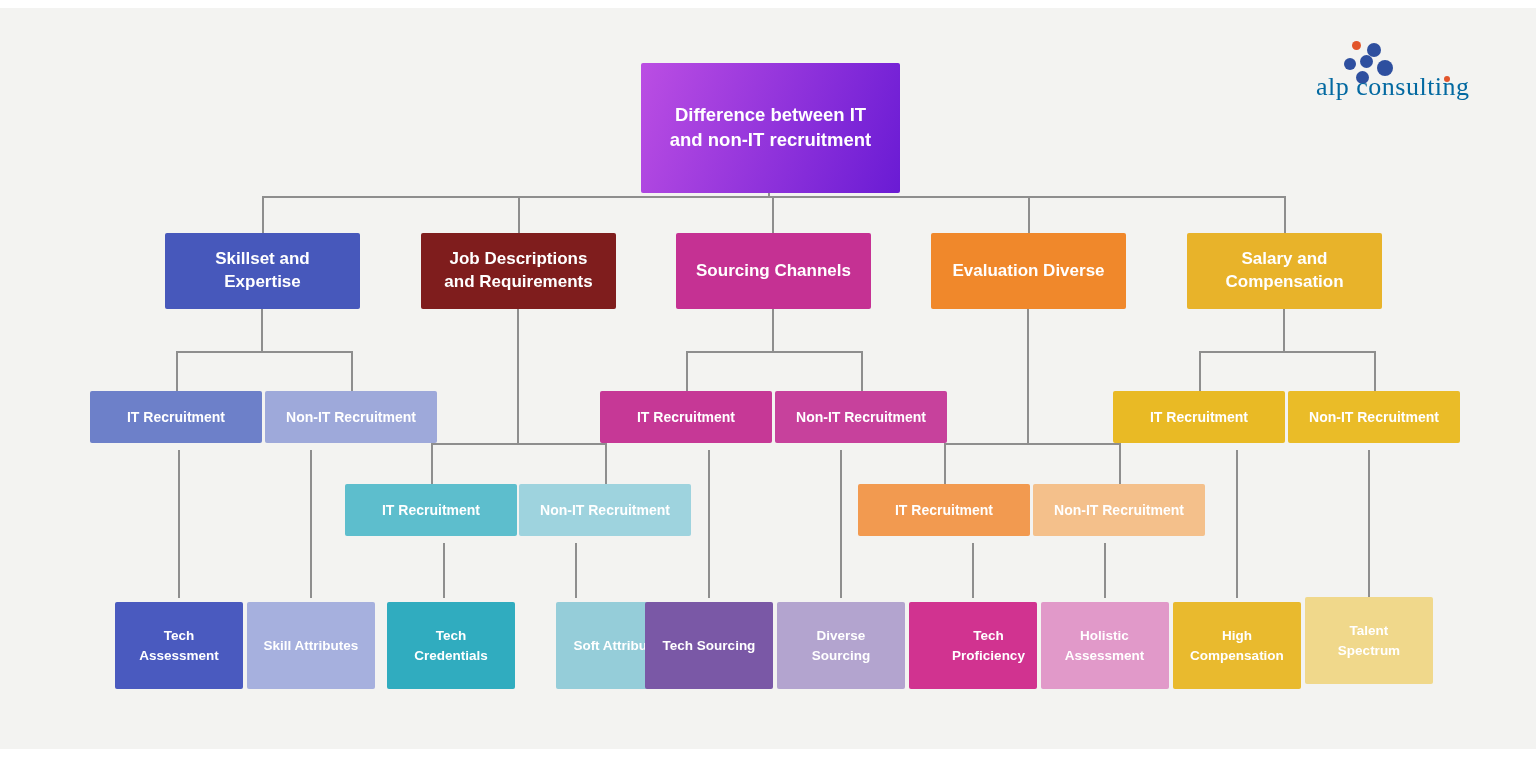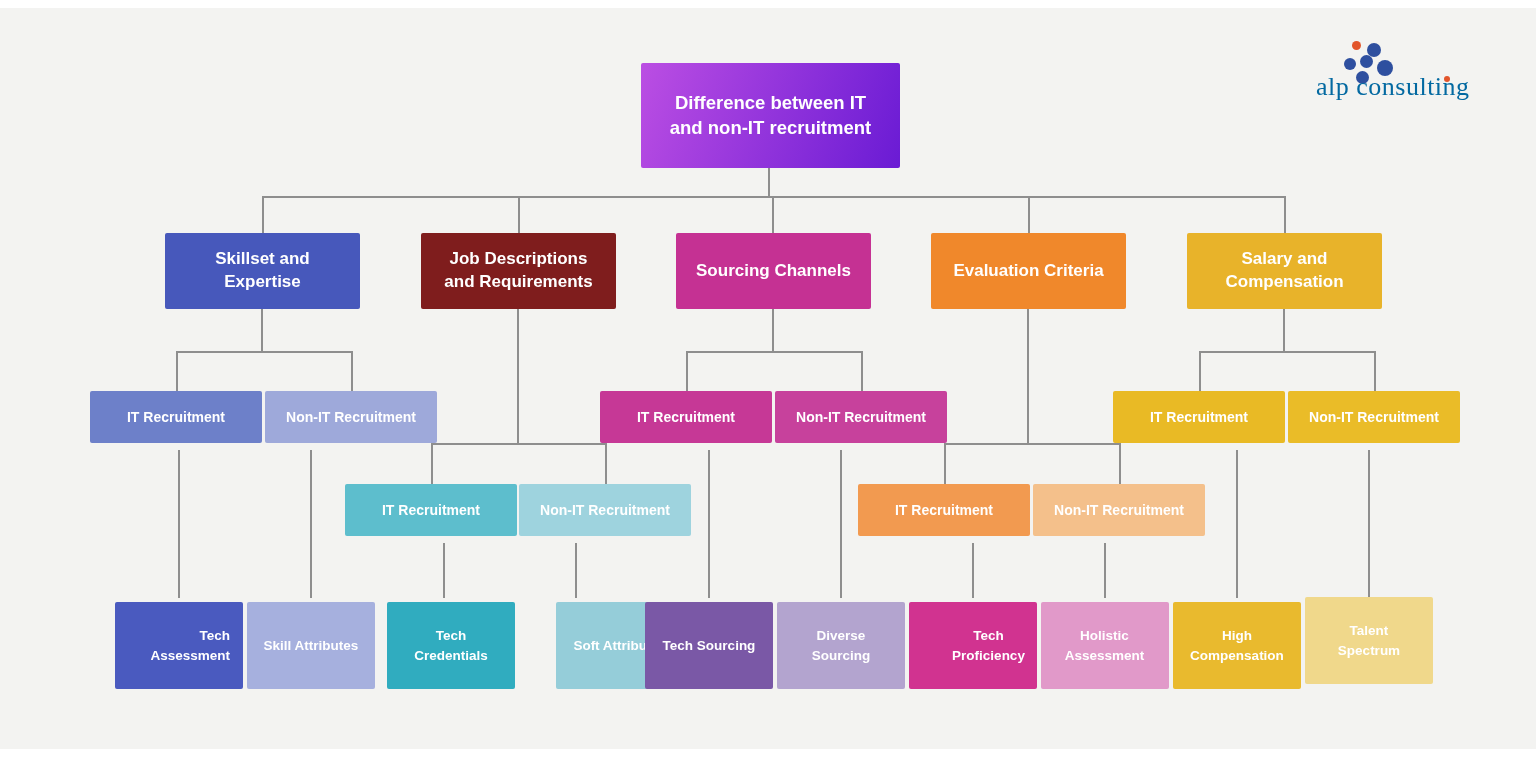--- a/index.html
+++ b/index.html
@@ -1,21 +1,21 @@
 <!DOCTYPE html>
 <html><head>
 <meta charset="utf-8">
 <style>
   html,body{margin:0;padding:0;}
   body{font-family:"Liberation Sans","DejaVu Sans",sans-serif;}
   #canvas{position:relative;width:1536px;height:761px;background:#f3f3f1;overflow:hidden;}
   .strip{position:absolute;left:0;width:1536px;}
   .node{position:absolute;display:flex;align-items:center;justify-content:center;
         text-align:center;color:#fff;font-weight:bold;border-radius:2px;box-sizing:border-box;}
-  .root{width:259px;height:105px;font-size:18.5px;line-height:1.35;padding:0 20px;}
+  .root{width:259px;height:130px;font-size:18.5px;line-height:1.35;padding:0 20px;}
   .lvl2{width:195px;height:76px;font-size:17px;line-height:1.35;padding:0 14px;}
   .lvl3{width:172px;height:52px;font-size:14px;padding:0 2px;}
   .leaf{width:128px;height:87px;font-size:13.5px;line-height:1.45;padding:0 13px;}
   .ln{position:absolute;display:block;}
   .logo-text{position:absolute;left:1316px;top:72px;width:200px;
              font-family:"Liberation Serif","DejaVu Serif",serif;font-size:26px;letter-spacing:0.5px;}
   .dot{position:absolute;border-radius:50%;}
 </style>
 </head>
 <body>
@@ -78,35 +78,35 @@
   <i class="ln" style="left: 972px; top: 543px; width: 2px; height: 55px; background-color: rgb(142, 142, 142);"></i>
   <i class="ln" style="left: 1104px; top: 543px; width: 2px; height: 55px; background-color: rgb(142, 142, 142);"></i>
   <i class="ln" style="left: 1236px; top: 450px; width: 2px; height: 148px; background-color: rgb(142, 142, 142);"></i>
   <i class="ln" style="left: 1368px; top: 450px; width: 2px; height: 148px; background-color: rgb(142, 142, 142);"></i>
 
   <div class="node root" style="left: 641px; top: 63px; background: linear-gradient(110deg, rgb(187, 78, 227), rgb(106, 27, 212));">Difference between IT and non-IT recruitment</div>
 
   <div class="node lvl2" style="left: 165px; top: 233px; background-color: rgb(71, 88, 187);">Skillset and Expertise</div>
   <div class="node lvl2" style="left: 421px; top: 233px; background-color: #7f1d1d;">Job Descriptions and Requirements</div>
   <div class="node lvl2" style="left: 676px; top: 233px; background-color: rgb(197, 49, 147);">Sourcing Channels</div>
-  <div class="node lvl2" style="left: 931px; top: 233px; background-color: rgb(240, 136, 43);">Evaluation Criteria</div>
+  <div class="node lvl2" style="left: 931px; top: 233px; background-color: rgb(240, 136, 43);">Evaluation Diverse</div>
   <div class="node lvl2" style="left: 1187px; top: 233px; background-color: rgb(232, 179, 42);">Salary and Compensation</div>
 
   <div class="node lvl3" style="left: 90px; top: 391px; background-color: rgb(109, 128, 201);">IT Recruitment</div>
   <div class="node lvl3" style="left: 265px; top: 391px; background-color: rgb(158, 169, 218);">Non-IT Recruitment</div>
   <div class="node lvl3" style="left: 345px; top: 484px; background-color: rgb(93, 190, 205);">IT Recruitment</div>
   <div class="node lvl3" style="left: 519px; top: 484px; background-color: rgb(158, 211, 222);">Non-IT Recruitment</div>
   <div class="node lvl3" style="left: 600px; top: 391px; background-color: rgb(198, 56, 150);">IT Recruitment</div>
   <div class="node lvl3" style="left: 775px; top: 391px; background-color: rgb(199, 65, 156);">Non-IT Recruitment</div>
   <div class="node lvl3" style="left: 858px; top: 484px; background-color: rgb(242, 154, 80);">IT Recruitment</div>
   <div class="node lvl3" style="left: 1033px; top: 484px; background-color: rgb(244, 192, 139);">Non-IT Recruitment</div>
   <div class="node lvl3" style="left: 1113px; top: 391px; background-color: rgb(233, 186, 37);">IT Recruitment</div>
   <div class="node lvl3" style="left: 1288px; top: 391px; background-color: rgb(234, 188, 40);">Non-IT Recruitment</div>
 
-  <div class="node leaf" style="left: 115px; top: 602px; background-color: rgb(74, 90, 191); text-align: right;">Tech Assessment</div>
+  <div class="node leaf" style="left: 115px; top: 602px; background-color: rgb(74, 90, 191);">Tech Assessment</div>
   <div class="node leaf" style="left: 247px; top: 602px; background-color: rgb(166, 176, 222);">Skill Attributes</div>
   <div class="node leaf" style="left: 366px; top: 602px; background-color: rgb(48, 172, 191); margin-left: 21px;">Tech Credentials</div>
   <div class="node leaf" style="left: 512px; top: 602px; background-color: rgb(149, 205, 217); margin-left: 44px;">Soft Attributes</div>
   <div class="node leaf" style="left: 645px; top: 602px; background-color: rgb(122, 88, 166);">Tech Sourcing</div>
   <div class="node leaf" style="left: 777px; top: 602px; background-color: rgb(179, 164, 207);">Diverse Sourcing</div>
   <div class="node leaf" style="left: 909px; top: 602px; background-color: rgb(209, 51, 144); padding-left: 44px;">Tech Proficiency</div>
   <div class="node leaf" style="left: 1041px; top: 602px; background-color: rgb(225, 153, 201); padding-left: 12px;">Holistic Assessment</div>
   <div class="node leaf" style="left: 1173px; top: 602px; background-color: rgb(233, 186, 46);">High Compensation</div>
   <div class="node leaf" style="left: 1305px; top: 597px; background-color: rgb(240, 216, 139);">Talent Spectrum</div>
 

